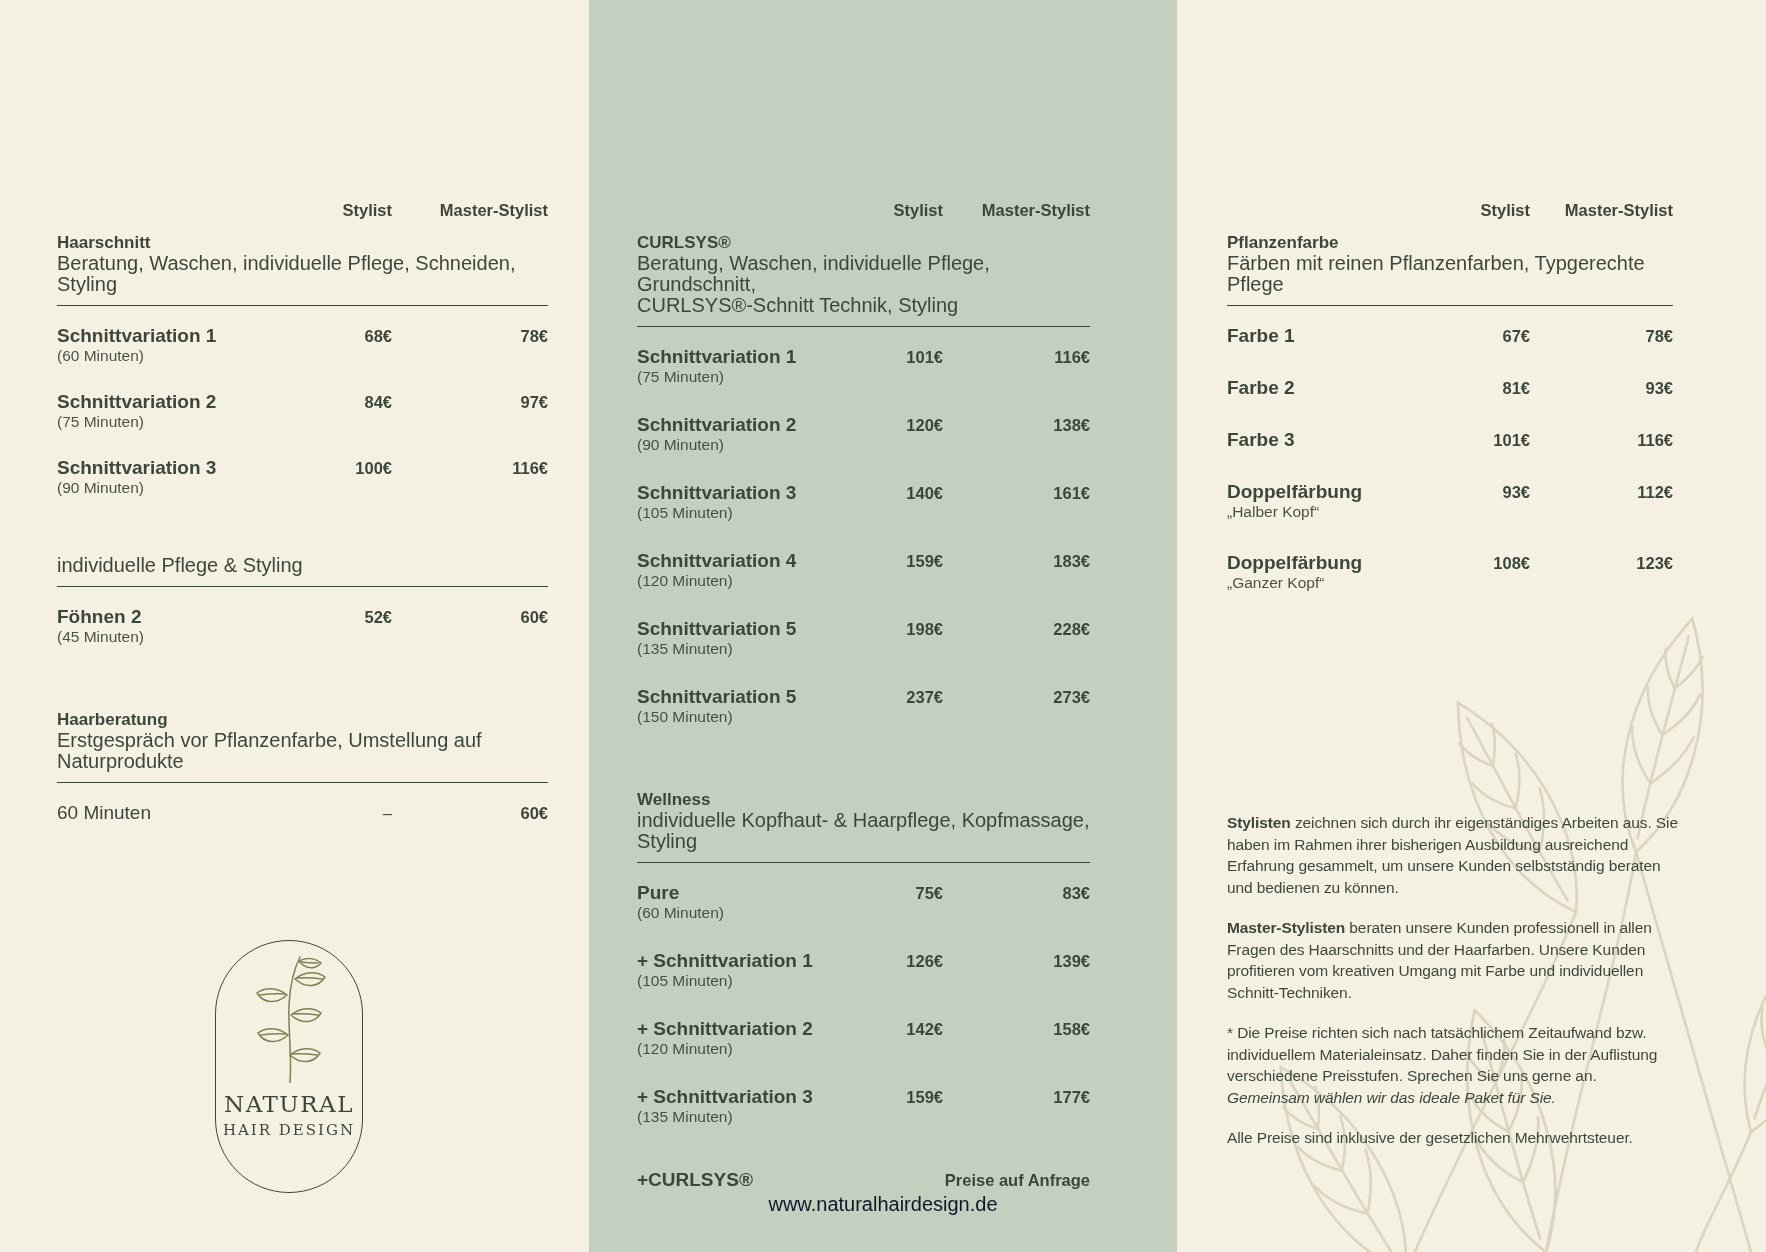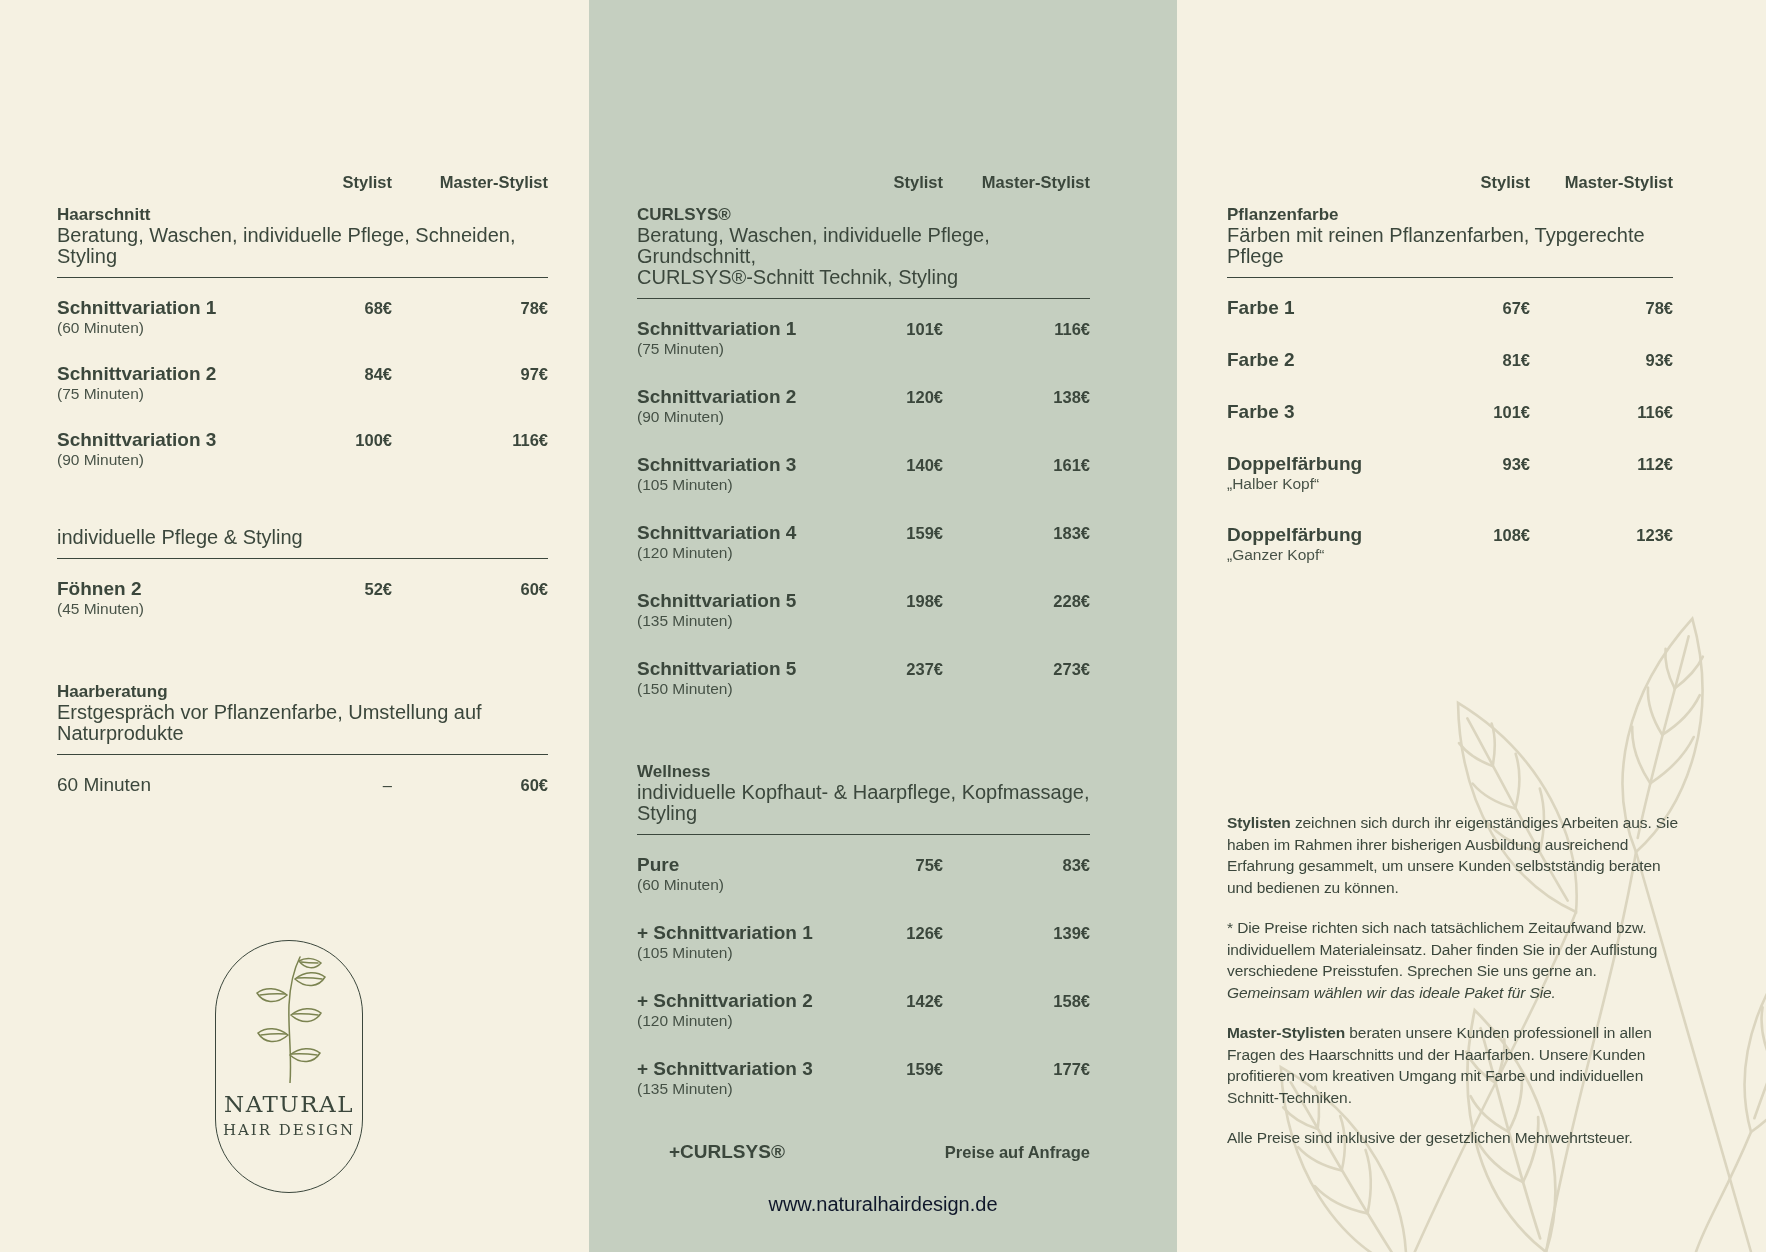--- a/index.html
+++ b/index.html
@@ -9,39 +9,39 @@
     font-family:"Liberation Sans",sans-serif;
     -webkit-font-smoothing:antialiased;
   }
   .band{position:absolute;left:589px;top:0;width:588px;height:1252px;background:#c5cfc0;z-index:0;}
   .deco{position:absolute;right:0;bottom:0;z-index:0;}
   .col{position:absolute;top:171px;z-index:2;}
   .col-left{left:57px;width:491px;}
   .col-mid{left:637px;width:453px;}
   .col-right{left:1227px;width:446px;}
 
-  .thead{display:flex;align-items:flex-start;font-weight:bold;font-size:16.5px;line-height:22px;}
+  .thead{display:flex;align-items:flex-start;font-weight:bold;font-size:16.5px;line-height:22px;margin-top:28px;}
   .th-spacer{flex:1;}
   .p1{width:110px;text-align:right;white-space:nowrap;}
   .p2{width:156px;text-align:right;white-space:nowrap;}
   .col-mid .p2{width:147px;}
   .col-right .p2{width:143px;}
 
   .sec{margin-top:12px;}
   .mt58{margin-top:58px;}
   .mt64{margin-top:64px;}
   .sec-title{font-size:17px;font-weight:bold;line-height:20px;}
   .sec-sub{font-size:20px;line-height:21px;white-space:pre-line;}
   .rule{border-top:1.4px solid #3b473c;margin-top:10px;height:0;}
 
   .row{display:flex;align-items:flex-start;margin-top:27px;}
   .col-mid .row{margin-top:29px;}
   .col-right .row{margin-top:32px;}
   .rule + .row{margin-top:20px;}
-  .row.row-last{margin-top:44px;margin-left:32px;}
+  .row.row-last{margin-top:44px;}
   .r-name{flex:1;}
   .name{font-size:19px;font-weight:bold;line-height:20px;}
   .sub{font-size:15.5px;line-height:19px;opacity:.93;}
   .price{font-size:16.5px;font-weight:bold;line-height:20px;}
   .row.plain .name,.row.plain .p1{font-weight:400;}
   .note{flex:1;text-align:right;font-size:16.5px;font-weight:bold;line-height:20px;}
 
   .website{
     position:absolute;left:589px;top:1192px;width:588px;z-index:2;
     text-align:center;font-size:20px;line-height:24px;color:#0f172a;
@@ -309,22 +309,22 @@
         <div class="sub">„Ganzer Kopf“</div>
       </div>
       <div class="price p1">108€</div>
       <div class="price p2">123€</div>
     </div>
   </div>
 </section>
 
 <div class="notes">
   <p><strong>Stylisten</strong><span> zeichnen sich durch ihr eigenständiges Arbeiten aus. Sie haben im Rahmen ihrer bisherigen Ausbildung ausreichend Erfahrung gesammelt, um unsere Kunden selbstständig beraten und bedienen zu können.</span></p>
+  <p><strong>Master-Stylisten</strong><span> beraten unsere Kunden professionell in allen Fragen des Haarschnitts und der Haarfarben. Unsere Kunden profitieren vom kreativen Umgang mit Farbe und individuellen Schnitt-Techniken.</span></p>
   <p><span>* Die Preise richten sich nach tatsächlichem Zeitaufwand bzw. individuellem Materialeinsatz. Daher finden Sie in der Auflistung verschiedene Preisstufen. Sprechen Sie uns gerne an. </span><em>Gemeinsam wählen wir das ideale Paket für Sie.</em></p>
-  <p><strong>Master-Stylisten</strong><span> beraten unsere Kunden professionell in allen Fragen des Haarschnitts und der Haarfarben. Unsere Kunden profitieren vom kreativen Umgang mit Farbe und individuellen Schnitt-Techniken.</span></p>
   <p>Alle Preise sind inklusive der gesetzlichen Mehrwehrtsteuer.</p>
 </div>
 
 <div class="logo">
   <svg width="88" height="128" viewBox="0 0 88 128">
     <g fill="none" stroke="#7b8350" stroke-width="1.5" stroke-linecap="round">
       <path d="M45 128 C47 100 43 74 44 50 C45 30 49 14 55 2"></path>
       <path d="M54 6 C61 2 70 3 76 8 C70 15 60 14 54 6 Z"></path>
       <path d="M56 7 C63 8 68 8 73 8"></path>
       <path d="M50 24 C60 16 72 16 80 22 C74 32 61 34 50 24 Z"></path>

